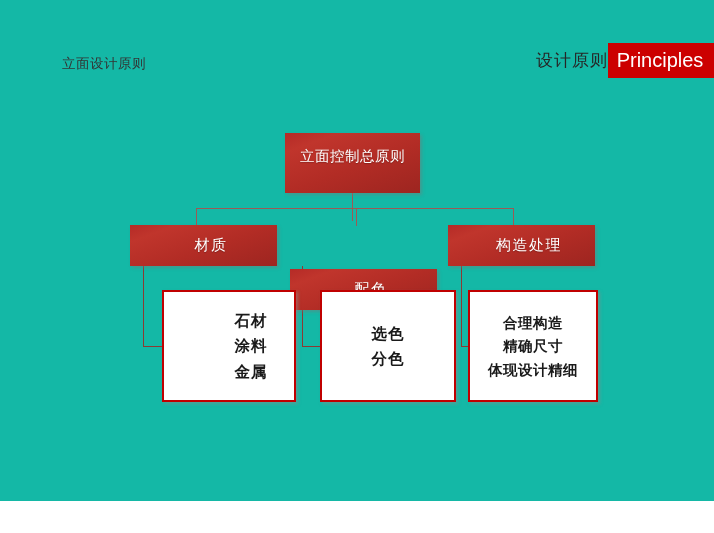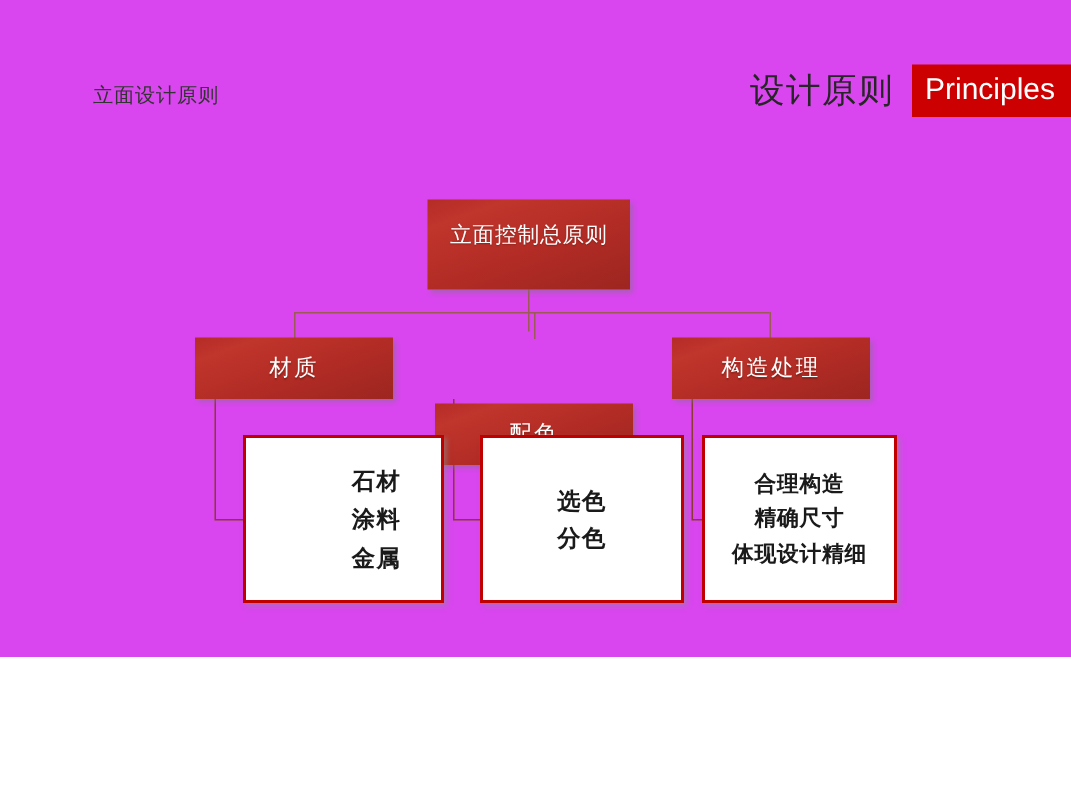--- a/index.html
+++ b/index.html
@@ -6,22 +6,22 @@
     margin: 0;
     padding: 0;
     background: #ffffff;
   }
   body {
     font-family: "Liberation Sans", "DejaVu Sans", sans-serif;
   }
   #slide {
     position: relative;
     width: 714px;
-    height: 438px;
-    background: #d946ef;
+    height: 501px;
+    background: #14b8a6;
     overflow: hidden;
   }
 
   
   .slide-title {
     position: absolute;
     left: 62px;
     top: 55px;
     font-size: 13.5px;
     color: #333333;
@@ -33,23 +33,22 @@
     position: absolute;
     right: 0px;
     top: 43px;
     display: flex;
     align-items: stretch;
     height: 35px;
   }
   .header-cn {
     display: flex;
     align-items: center;
-    font-size: 23px;
+    font-size: 17px;
     color: #262626;
-    padding-right: 12px;
     white-space: nowrap;
     letter-spacing: 1px;
     font-family: "DejaVu Sans", "Liberation Sans", sans-serif;
   }
   .header-badge {
     display: flex;
     align-items: center;
     justify-content: center;
     background: #CC0000;
     color: #ffffff;
@@ -85,20 +84,21 @@
   .node-root .node-label {
     position: relative;
     top: -7px;
   }
   .node-mid {
     top: 225px;
     width: 132px;
     height: 41px;
     font-size: 15px;
     letter-spacing: 1.5px;
+    padding-left: 15px;
   }
   .node-mid-1 { left: 130px; }
   .node-mid-2 { left: 290px; margin-top: 44px; }
   .node-mid-3 { left: 448px; }
 
   
   .leaf-box {
     position: absolute;
     top: 290px;
     height: 112px;

